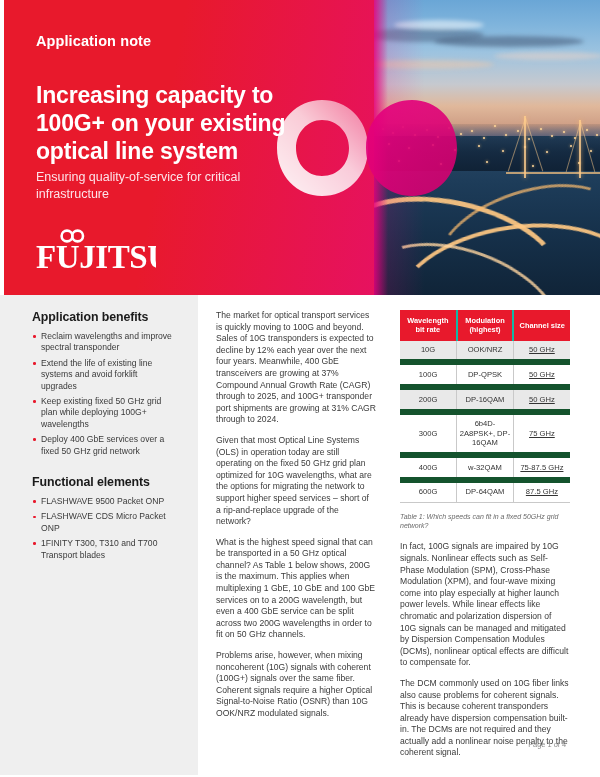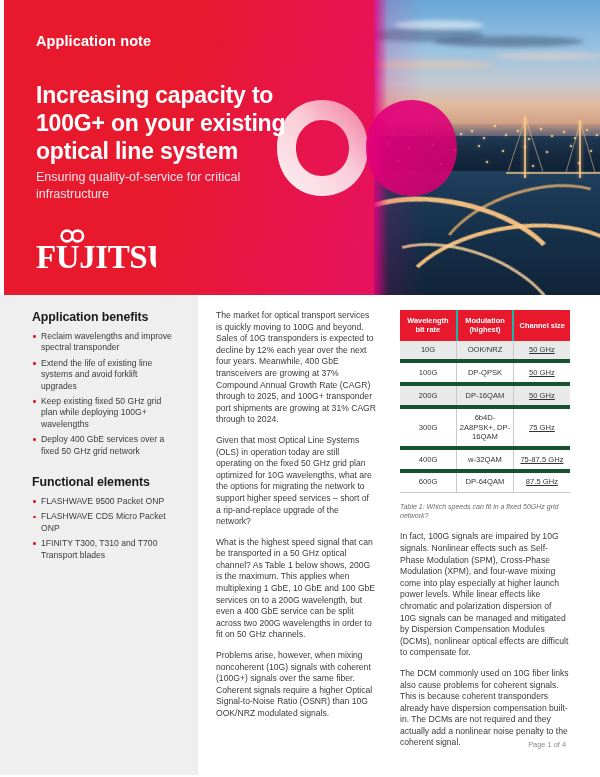--- a/index.html
+++ b/index.html
@@ -186,21 +186,21 @@
     border-right: 2px solid #14b8a6;
     vertical-align: middle;
   }
   table.spec th:last-child { border-right: none; }
   table.spec td {
     font-size: 7.6px;
     line-height: 9.6px;
     color: #333;
     text-align: center;
     padding: 4.5px 2px;
-    border-bottom: 4px solid #14532d;
+    border-bottom: 6px solid #14532d;
     border-right: 1px solid #c9c9c9;
     background: #ffffff;
     vertical-align: middle;
   }
   table.spec td:last-child { border-right: none; text-decoration: underline; }
   table.spec tr.alt td { background: #e9e9e9; }
   table.spec tr:last-child td { border-bottom: 1px solid #c9c9c9; }
   .caption {
     font-size: 7px; line-height: 9.4px;
     font-style: italic; color: #6a6a6a;

